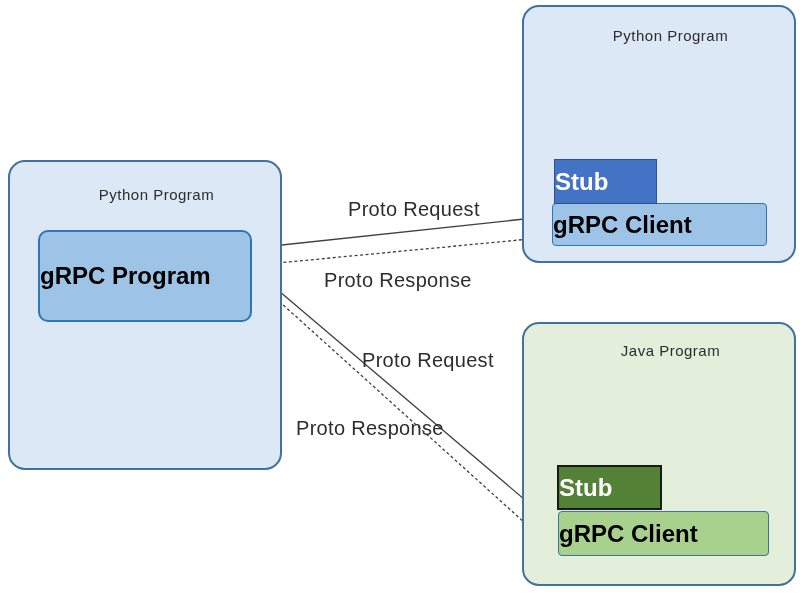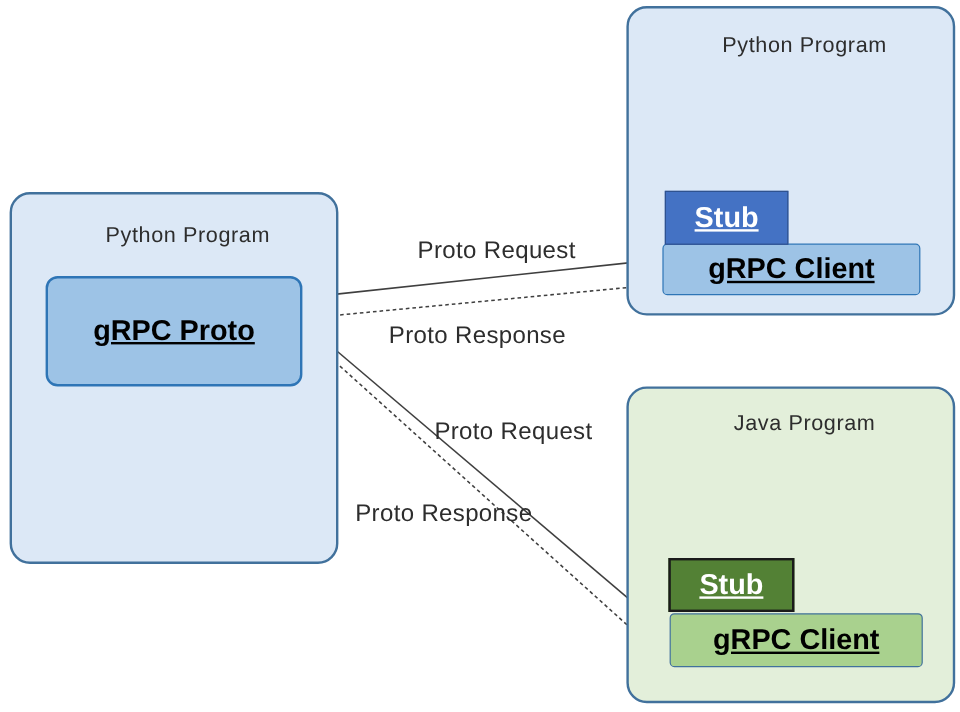--- a/index.html
+++ b/index.html
@@ -39,37 +39,35 @@
   }
   .panel.blue { background: var(--blue-panel-fill, #dce8f6); }
   .panel.green {
     background: var(--green-panel-fill, #e3efda);
     border-color: var(--green-panel-border, #41719c);
   }
   .panel-title {
     position: absolute;
     left: 0; right: 0;
     text-align: center;
-    font-size: 18px;
+    font-size: 15px;
     font-weight: 400;
     color: var(--title-text, #2d2d2d);
     letter-spacing: 0.5px;
     padding-left: 23px;
   }
 
   .node {
     position: absolute;
     box-sizing: border-box;
     display: flex;
     align-items: center;
-    justify-content: center;
     font-weight: 700;
     font-size: 24px;
     color: var(--box-text, #000000);
-    text-decoration: underline;
   }
   .server-box {
     left: 38px; top: 230px;
     width: 214px; height: 92px;
     background: var(--server-fill, #9dc3e6);
     border: 2px solid var(--server-border, #2e75b6);
     border-radius: 10px;
   }
   .stub-box {
     font-size: 24px;
@@ -124,21 +122,21 @@
     <line class="connector solid" x1="543" y1="217" x2="263" y2="247" marker-end="url(#arrowhead)"></line>
     <line class="connector dashed" x1="267" y1="264" x2="540" y2="238" marker-end="url(#arrowhead)"></line>
     <line class="connector solid" x1="551" y1="522" x2="266" y2="280" marker-end="url(#arrowhead)"></line>
     <line class="connector dashed" x1="271" y1="294" x2="545" y2="541" marker-end="url(#arrowhead)"></line>
   </svg>
 
   <div class="panel blue" style="left:8px; top:160px; width:274px; height:310px;">
     <div class="panel-title" style="top:24px;">Python Program</div>
   </div>
   <div class="node server-box">
-    <span>gRPC Proto</span>
+    <span>gRPC Program</span>
   </div>
 
   <div class="panel blue" style="left:522px; top:5px; width:274px; height:258px;">
     <div class="panel-title" style="top:20px;">Python Program</div>
   </div>
   <div class="node stub-box blue">
     <span>Stub</span>
   </div>
   <div class="node client-box blue">
     <span>gRPC Client</span>

